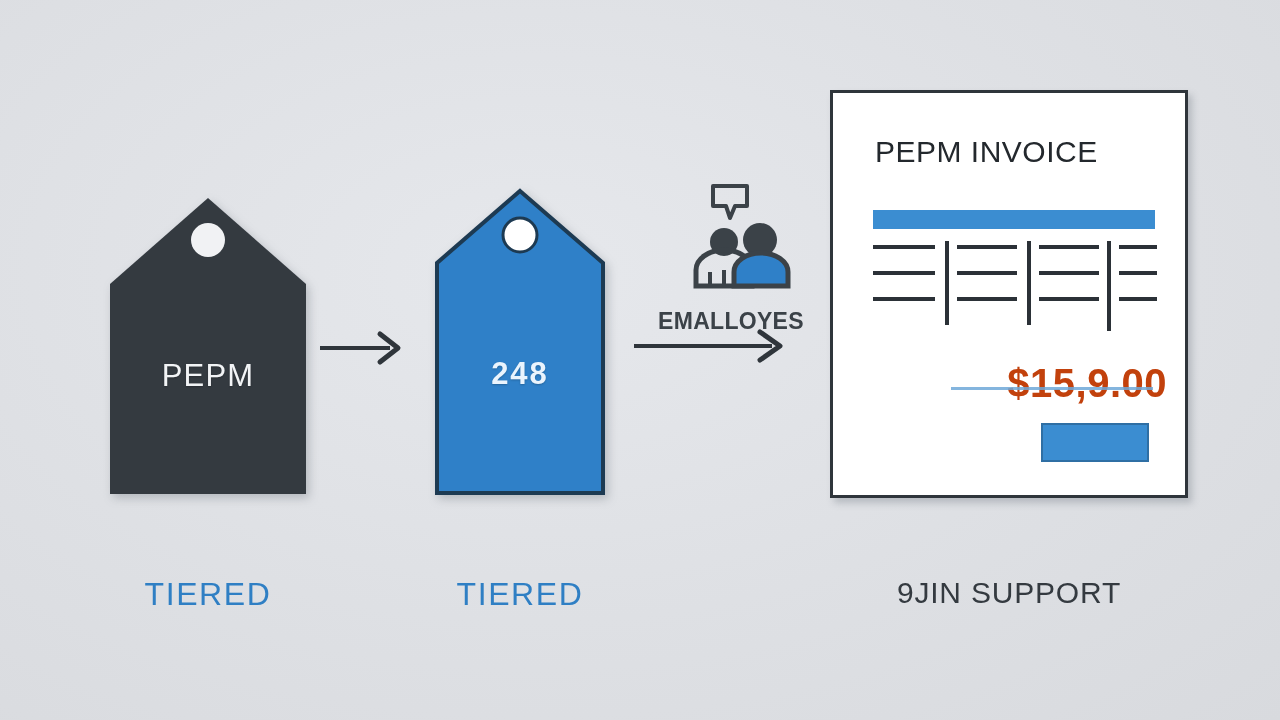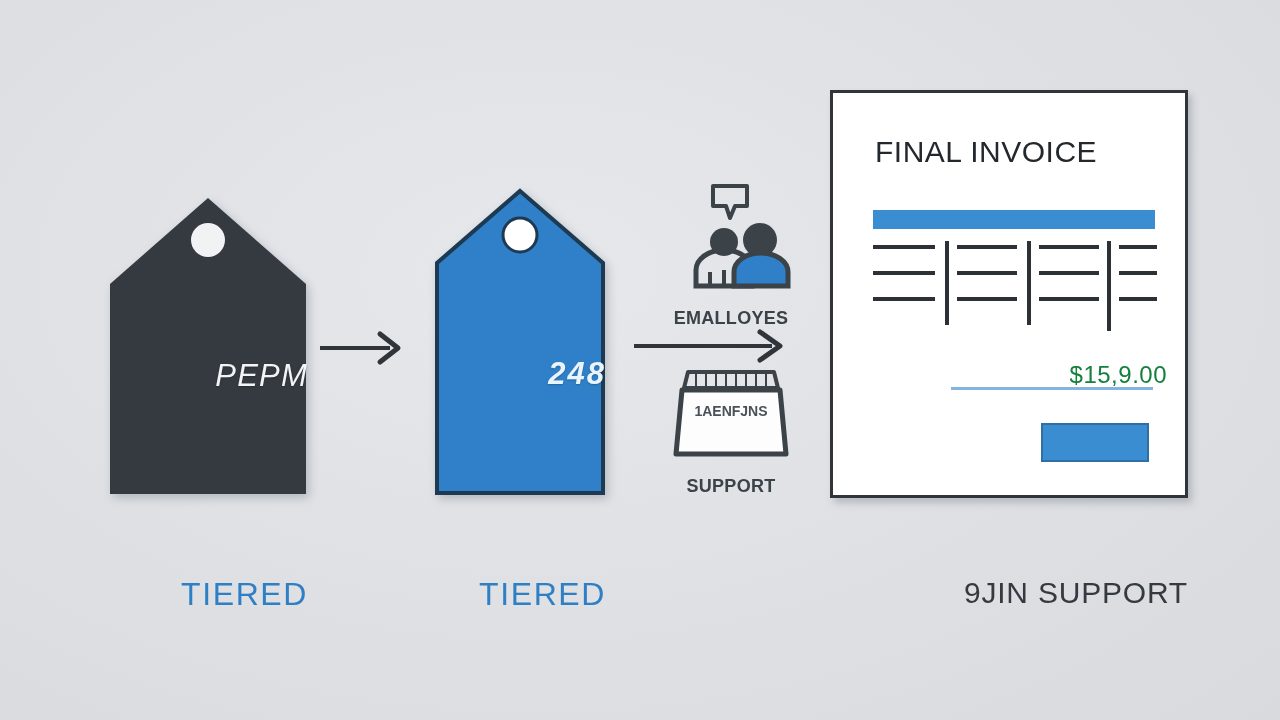--- a/index.html
+++ b/index.html
@@ -26,39 +26,38 @@
   }
   .tag-shape {
     position: absolute;
     inset: 0;
     filter: drop-shadow(3px 4px 5px rgba(80,88,100,0.30));
   }
   .tag-label {
     position: absolute;
     left: 0;
     right: 0;
-    text-align: right;
+    text-align: center;
     color: #ffffff;
     font-size: 31px;
     letter-spacing: 1.2px;
     font-weight: 400;
     text-shadow: 0 1px 2px rgba(0,0,0,0.22);
-    font-style: italic;
   }
   .tag-dark .tag-label { color: #f2f4f6; }
   .tag-blue .tag-label { color: #eaf4fd; font-weight: 700; letter-spacing: 2px; }
 
   
   .arrow { position: absolute; }
 
   
   .icon-block { position: absolute; text-align: center; }
   .icon-caption {
     margin-top: 2px;
-    font-size: 18px;
+    font-size: 23px;
     font-weight: 700;
     color: #3b4248;
     letter-spacing: 0.3px;
     white-space: nowrap;
   }
 
   
   .invoice {
     position: absolute;
     left: 830px;
@@ -102,23 +101,23 @@
     position: absolute;
     width: 4px;
     background: #2b3137;
   }
   .invoice-total {
     position: absolute;
     left: 0;
     right: 18px;
     top: 268px;
     text-align: right;
-    font-size: 24px;
-    font-weight: 400;
-    color: #15803d;
+    font-size: 40px;
+    font-weight: 700;
+    color: #c2410c;
     letter-spacing: 0.5px;
   }
   .invoice-total .strike {
     position: absolute;
     left: 118px;
     right: 14px;
     top: 26px;
     height: 3px;
     background: #6ea8d8;
     opacity: 0.85;
@@ -129,21 +128,21 @@
     top: 330px;
     width: 104px;
     height: 35px;
     background: #3b8dd1;
     border: 2px solid #2f6fa4;
   }
 
   
   .caption {
     position: absolute;
-    text-align: right;
+    text-align: center;
     white-space: nowrap;
   }
   .caption-blue {
     color: #2f7fc4;
     font-size: 32px;
     letter-spacing: 1.6px;
   }
   .caption-dark {
     color: #343a40;
     font-size: 30px;
@@ -196,42 +195,24 @@
       <line x1="58" y1="90" x2="58" y2="104" stroke="#3b4248" stroke-width="4"></line>
       <line x1="72" y1="88" x2="72" y2="104" stroke="#3b4248" stroke-width="4"></line>
       <line x1="86" y1="90" x2="86" y2="104" stroke="#3b4248" stroke-width="4"></line>
 
       <circle cx="108" cy="58" r="17" fill="#3b4248"></circle>
       <path d="M82 104 v-14 a27 19 0 0 1 54 0 v14 Z" fill="#2f80c8" stroke="#3b4248" stroke-width="5"></path>
     </svg>
     <div class="icon-caption">EMALLOYES</div>
   </div>
 
-  <div class="icon-block" style="left:652px; top:366px; width:158px;">
-    <svg viewBox="0 0 158 104" width="158" height="104">
-
-      <path d="M36 6 L122 6 L126 22 L32 22 Z" fill="none" stroke="#3b4248" stroke-width="4" stroke-linejoin="round"></path>
-      <line x1="44" y1="7" x2="44" y2="21" stroke="#3b4248" stroke-width="2"></line>
-      <line x1="54" y1="7" x2="54" y2="21" stroke="#3b4248" stroke-width="2"></line>
-      <line x1="64" y1="7" x2="64" y2="21" stroke="#3b4248" stroke-width="2"></line>
-      <line x1="74" y1="7" x2="74" y2="21" stroke="#3b4248" stroke-width="2"></line>
-      <line x1="84" y1="7" x2="84" y2="21" stroke="#3b4248" stroke-width="2"></line>
-      <line x1="94" y1="7" x2="94" y2="21" stroke="#3b4248" stroke-width="2"></line>
-      <line x1="104" y1="7" x2="104" y2="21" stroke="#3b4248" stroke-width="2"></line>
-      <line x1="114" y1="7" x2="114" y2="21" stroke="#3b4248" stroke-width="2"></line>
-
-      <path d="M30 24 L128 24 L134 88 L24 88 Z" fill="#fdfdfd" stroke="#3b4248" stroke-width="5" stroke-linejoin="round"></path>
-      <text x="79" y="50" font-family="Liberation Sans, sans-serif" font-size="14" font-weight="700" fill="#4a5158" text-anchor="middle">1AENFJNS</text>
-    </svg>
-    <div class="icon-caption">SUPPORT</div>
-  </div>
 
   <div class="invoice">
 
-    <div class="invoice-title">FINAL INVOICE</div>
+    <div class="invoice-title">PEPM INVOICE</div>
 
     <div class="invoice-bar"></div>
 
     <div class="invoice-table">
 
       <div class="row-line" style="left:0;   top:4px;  width:62px;"></div>
       <div class="row-line" style="left:0;   top:30px; width:62px;"></div>
       <div class="row-line" style="left:0;   top:56px; width:62px;"></div>
       <div class="col-div" style="left:72px; top:0;   height:84px;"></div>
 

